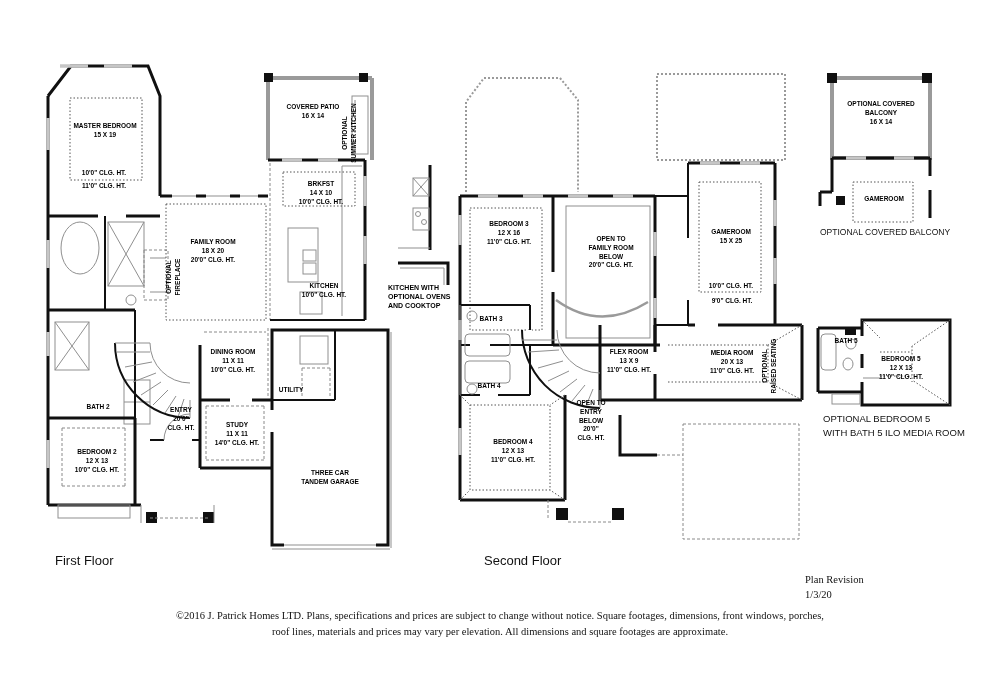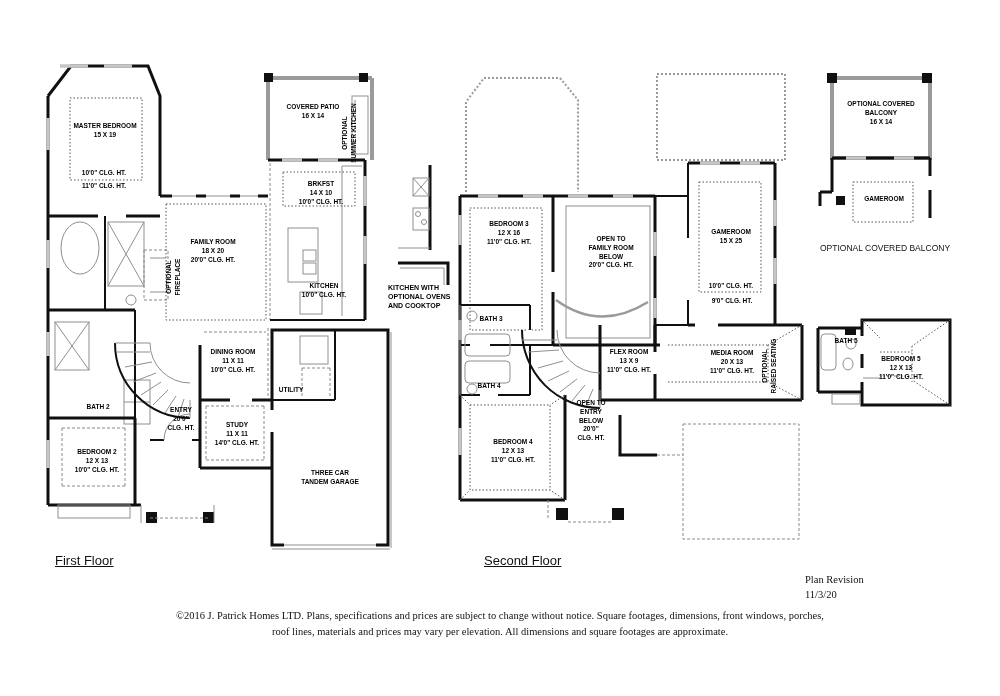--- a/index.html
+++ b/index.html
@@ -4,22 +4,22 @@
 <style>
   html,body{margin:0;padding:0;background:#fff;}
   #canvas{position:relative;width:1000px;height:696px;background:#ffffff;overflow:hidden;
           font-family:"Liberation Sans",sans-serif;}
   svg{position:absolute;left:0;top:0;}
   .lbl{position:absolute;font:bold 6.5px/1.35 "Liberation Sans",sans-serif;color:#000;
        text-align:center;white-space:pre-line;transform:translate(-50%,-50%);}
   .lbl-left{position:absolute;font:bold 7px/1.3 "Liberation Sans",sans-serif;color:#000;
        text-align:left;white-space:pre-line;}
   .vert{transform:translate(-50%,-50%) rotate(-90deg);}
-  .caption{position:absolute;font:13px/1.2 "Liberation Sans",sans-serif;color:#111;white-space:pre-line;text-decoration:underline;}
-  .smallcap{position:absolute;font:8.5px/1.45 "Liberation Sans",sans-serif;color:#111;white-space:pre-line;margin-top:16px;}
+  .caption{position:absolute;font:13px/1.2 "Liberation Sans",sans-serif;color:#111;white-space:pre-line;}
+  .smallcap{position:absolute;font:8.5px/1.45 "Liberation Sans",sans-serif;color:#111;white-space:pre-line;}
   .bed5cap{position:absolute;font:9.5px/1.45 "Liberation Sans",sans-serif;color:#111;white-space:pre-line;}
   .serif{position:absolute;font:10.5px/1.45 "Liberation Serif",serif;color:#111;white-space:pre-line;}
   .serif-center{position:absolute;left:0;width:1000px;text-align:center;
        font:10.5px/1.5 "Liberation Serif",serif;color:#111;white-space:pre-line;}
   
   .w{stroke:#101010;stroke-width:3;fill:none;}
   .w2{stroke:#101010;stroke-width:2;fill:none;}
   .t{stroke:#8f8f8f;stroke-width:1;fill:none;}
   .t2{stroke:#9a9a9a;stroke-width:2.5;fill:none;}
   .t4{stroke:#9a9a9a;stroke-width:4;fill:none;}
@@ -291,19 +291,21 @@
   <div class="lbl" style="left:881px;top:113px">OPTIONAL COVERED
 BALCONY
 16 X 14</div>
   <div class="lbl" style="left:884px;top:199px">GAMEROOM</div>
   <div class="smallcap" style="left:820px;top:226px">OPTIONAL COVERED BALCONY</div>
 
   <div class="lbl" style="left:846px;top:341px">BATH 5</div>
   <div class="lbl" style="left:901px;top:368px">BEDROOM 5
 12 X 13
 11'0" CLG. HT.</div>
+  <div class="bed5cap" style="left:823px;top:412px">OPTIONAL BEDROOM  5
+WITH BATH  5 ILO MEDIA ROOM</div>
 
   <div class="serif" style="left:805px;top:572px">Plan Revision
-11/3/20</div>
+1/3/20</div>
   <div class="serif-center" style="top:608px">©2016 J. Patrick Homes LTD.  Plans, specifications and prices are subject to change without notice.  Square footages, dimensions, front windows, porches,
 roof lines, materials and prices may vary per elevation.   All dimensions and square footages are approximate.</div>
 
 </div>
 
 </body></html>

